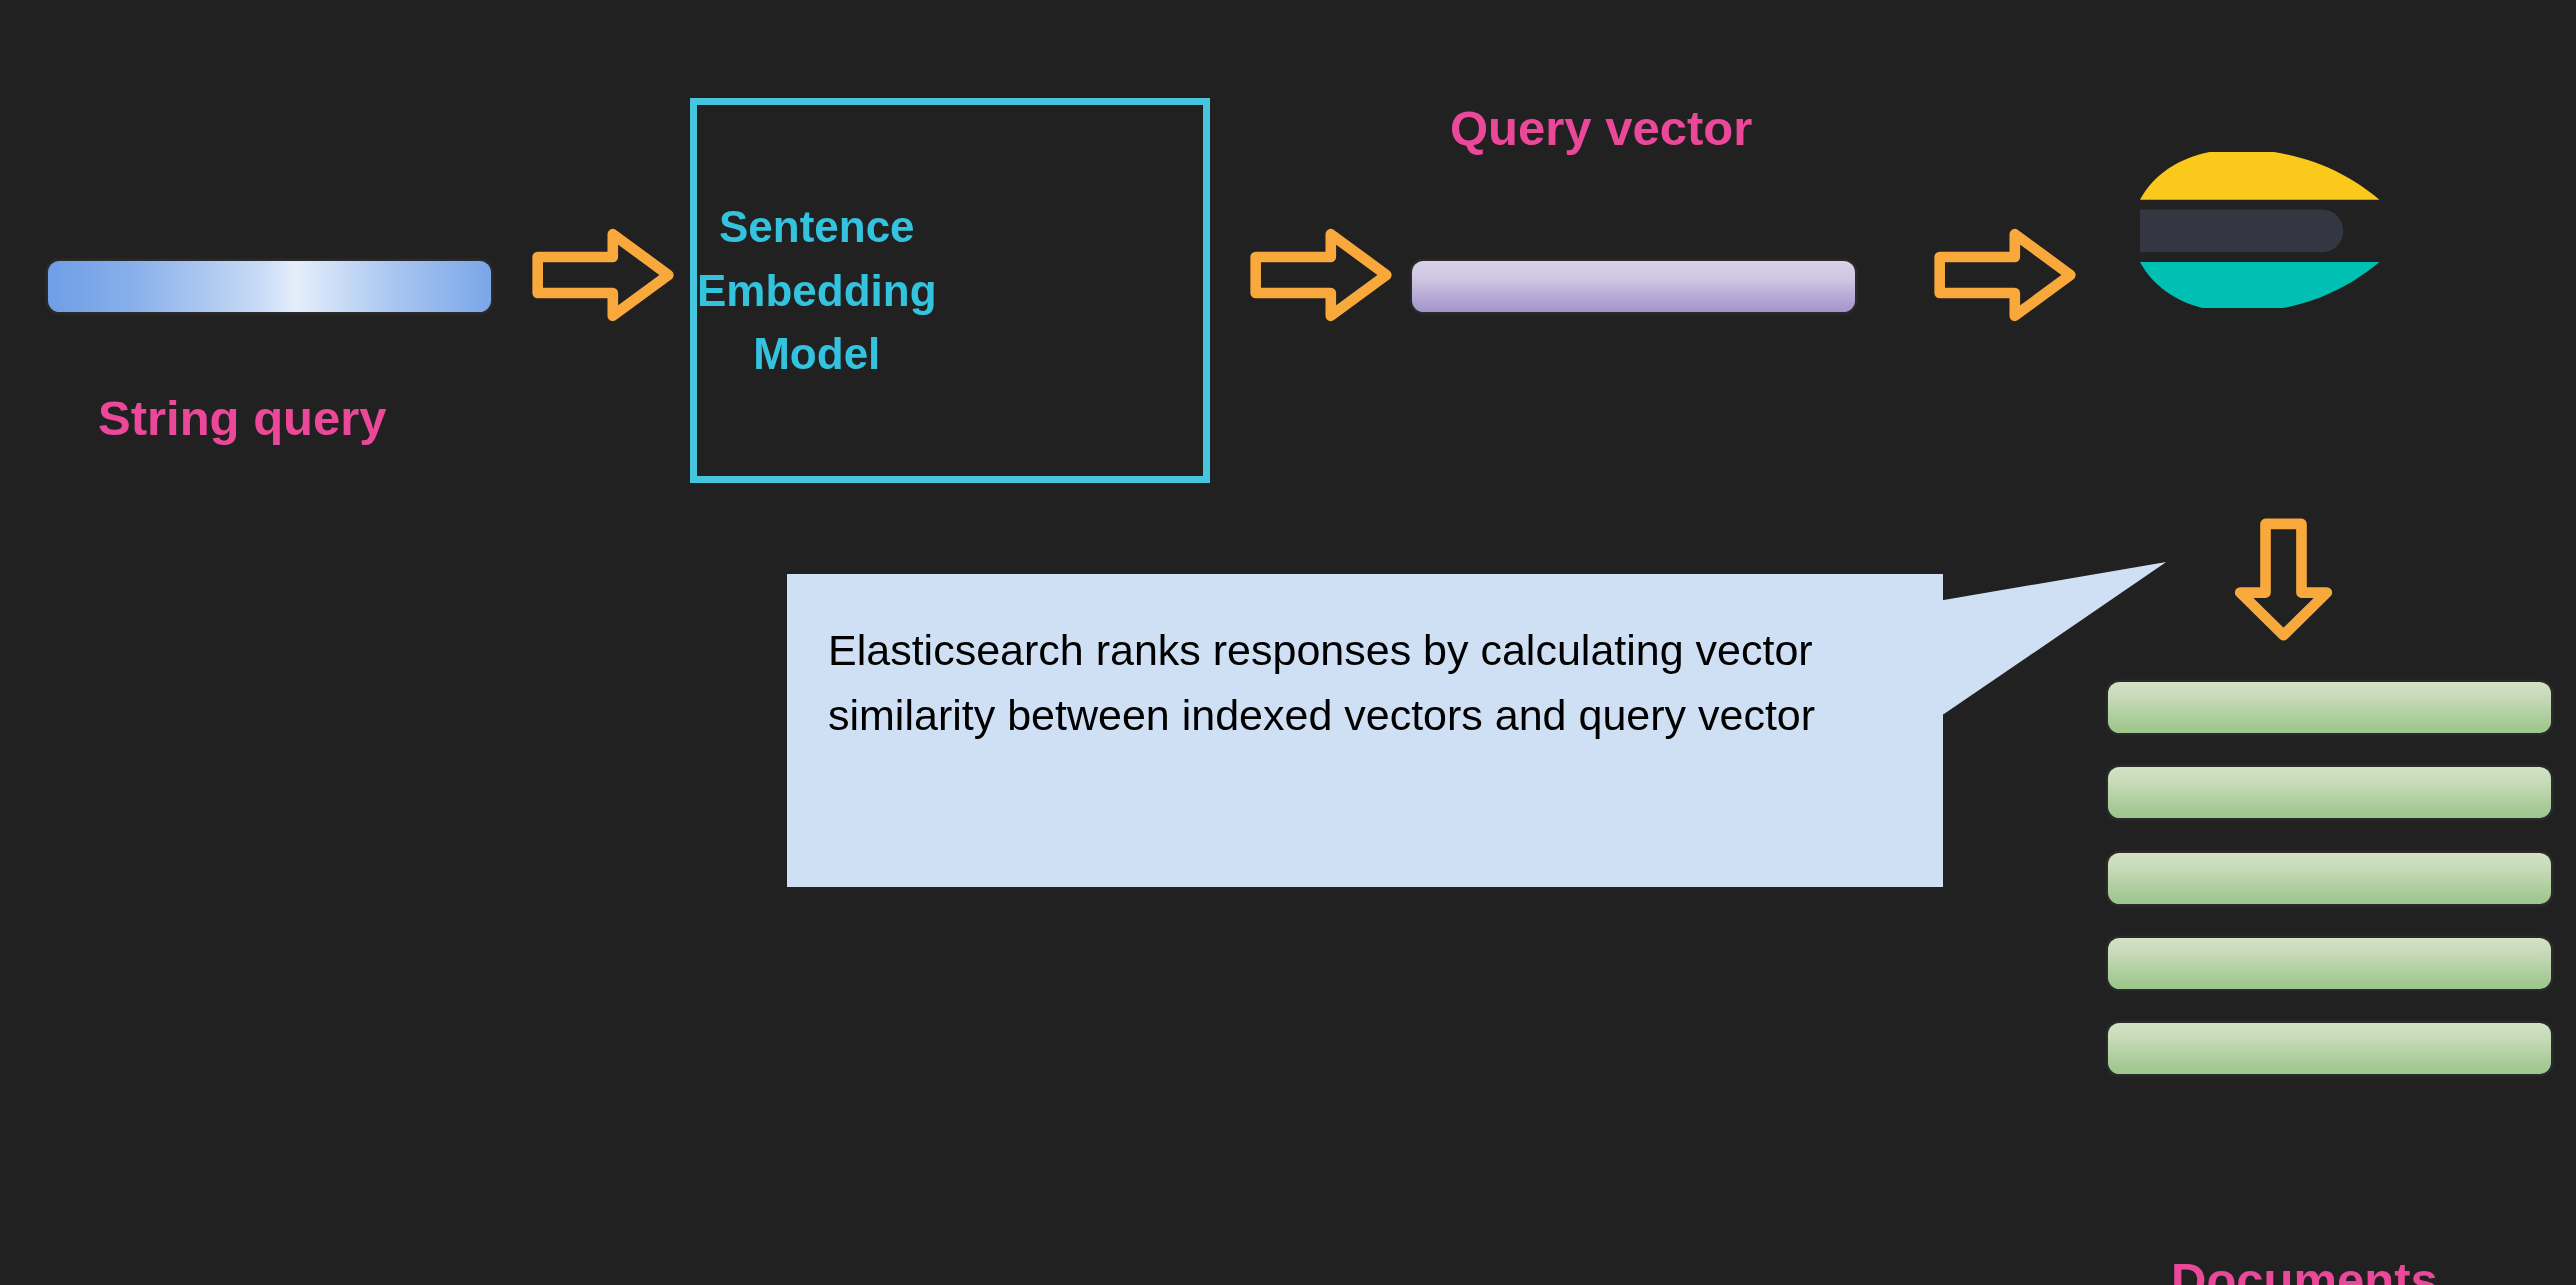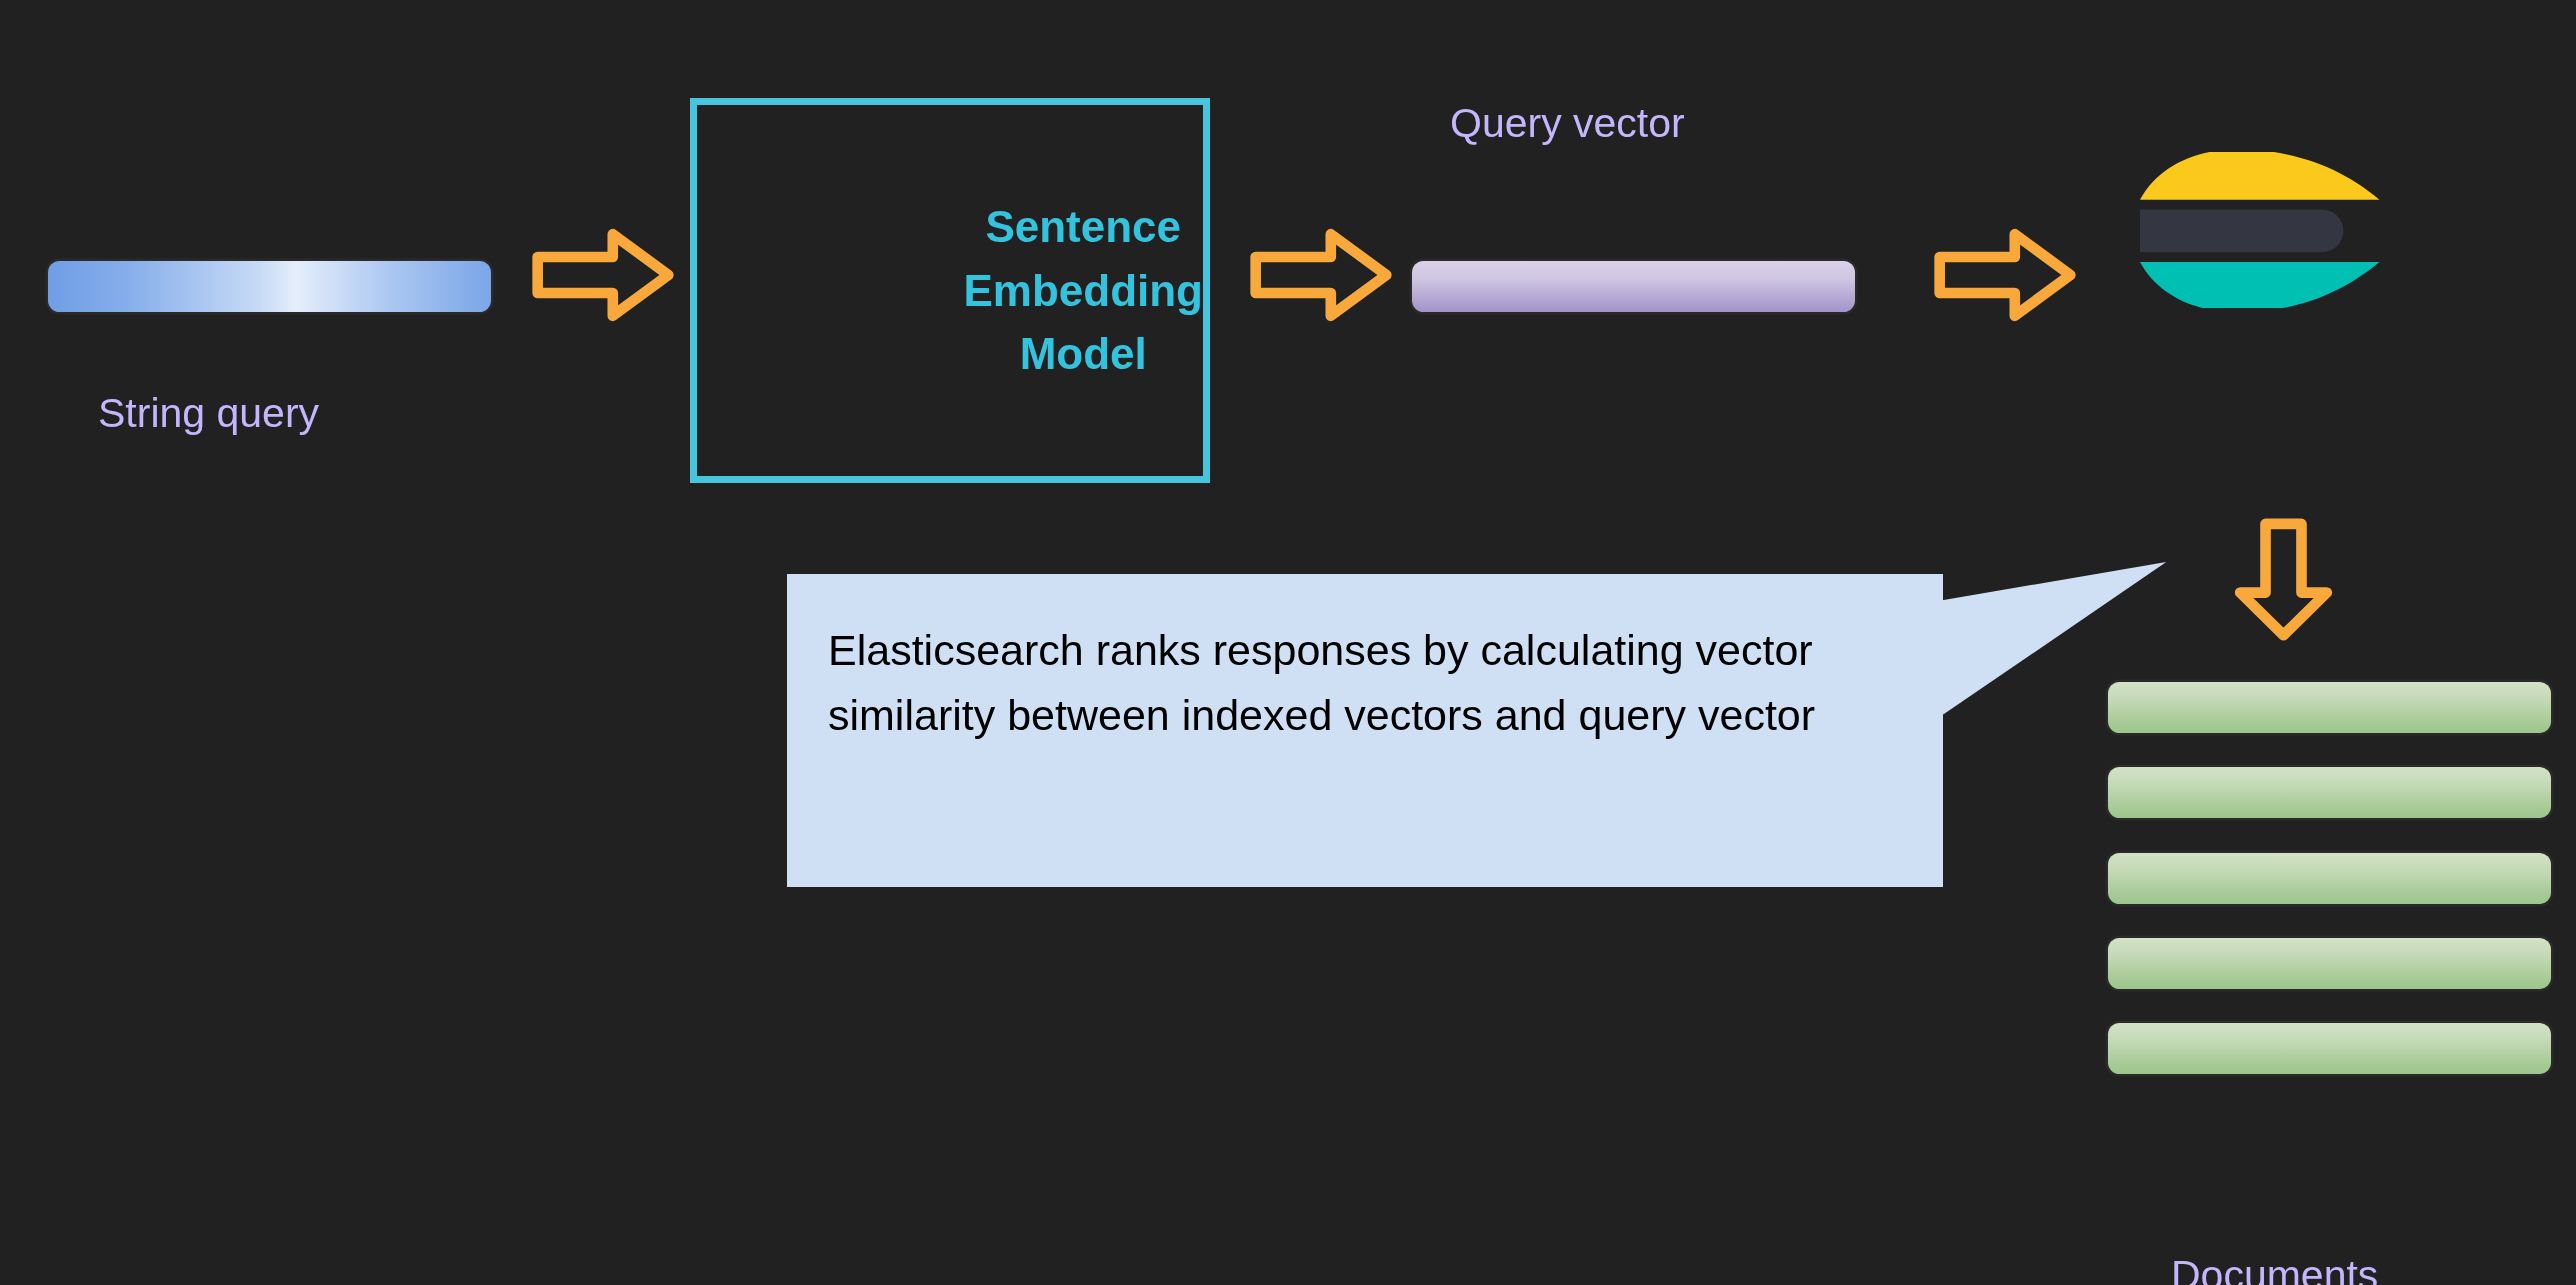--- a/index.html
+++ b/index.html
@@ -62,37 +62,38 @@
   .model-box {
     position: absolute;
     left: 690px;
     top: 98px;
     width: 520px;
     height: 385px;
     border: 7.4px solid #45C6DE;
     box-sizing: border-box;
     display: flex;
     align-items: center;
-    justify-content: flex-end;
+    justify-content: flex-start;
   }
   .model-label {
     color: #33C3DE;
     font-size: 44px;
     font-weight: bold;
     line-height: 1.45;
     text-align: center;
     white-space: pre-line;
   }
 
   
   .label-white {
     position: absolute;
-    color: #c4b5fd;
-    font-size: 41px;
+    color: #ec4899;
+    font-size: 49px;
     white-space: nowrap;
+    font-weight: bold;
   }
   .lbl-string-query { left: 98px; top: 390px; }
   .lbl-query-vector { left: 1450px; top: 100px; }
   .lbl-documents    { left: 2171px; top: 1252px; }
 
   
   .callout {
     position: absolute;
     left: 787px;
     top: 574px;

